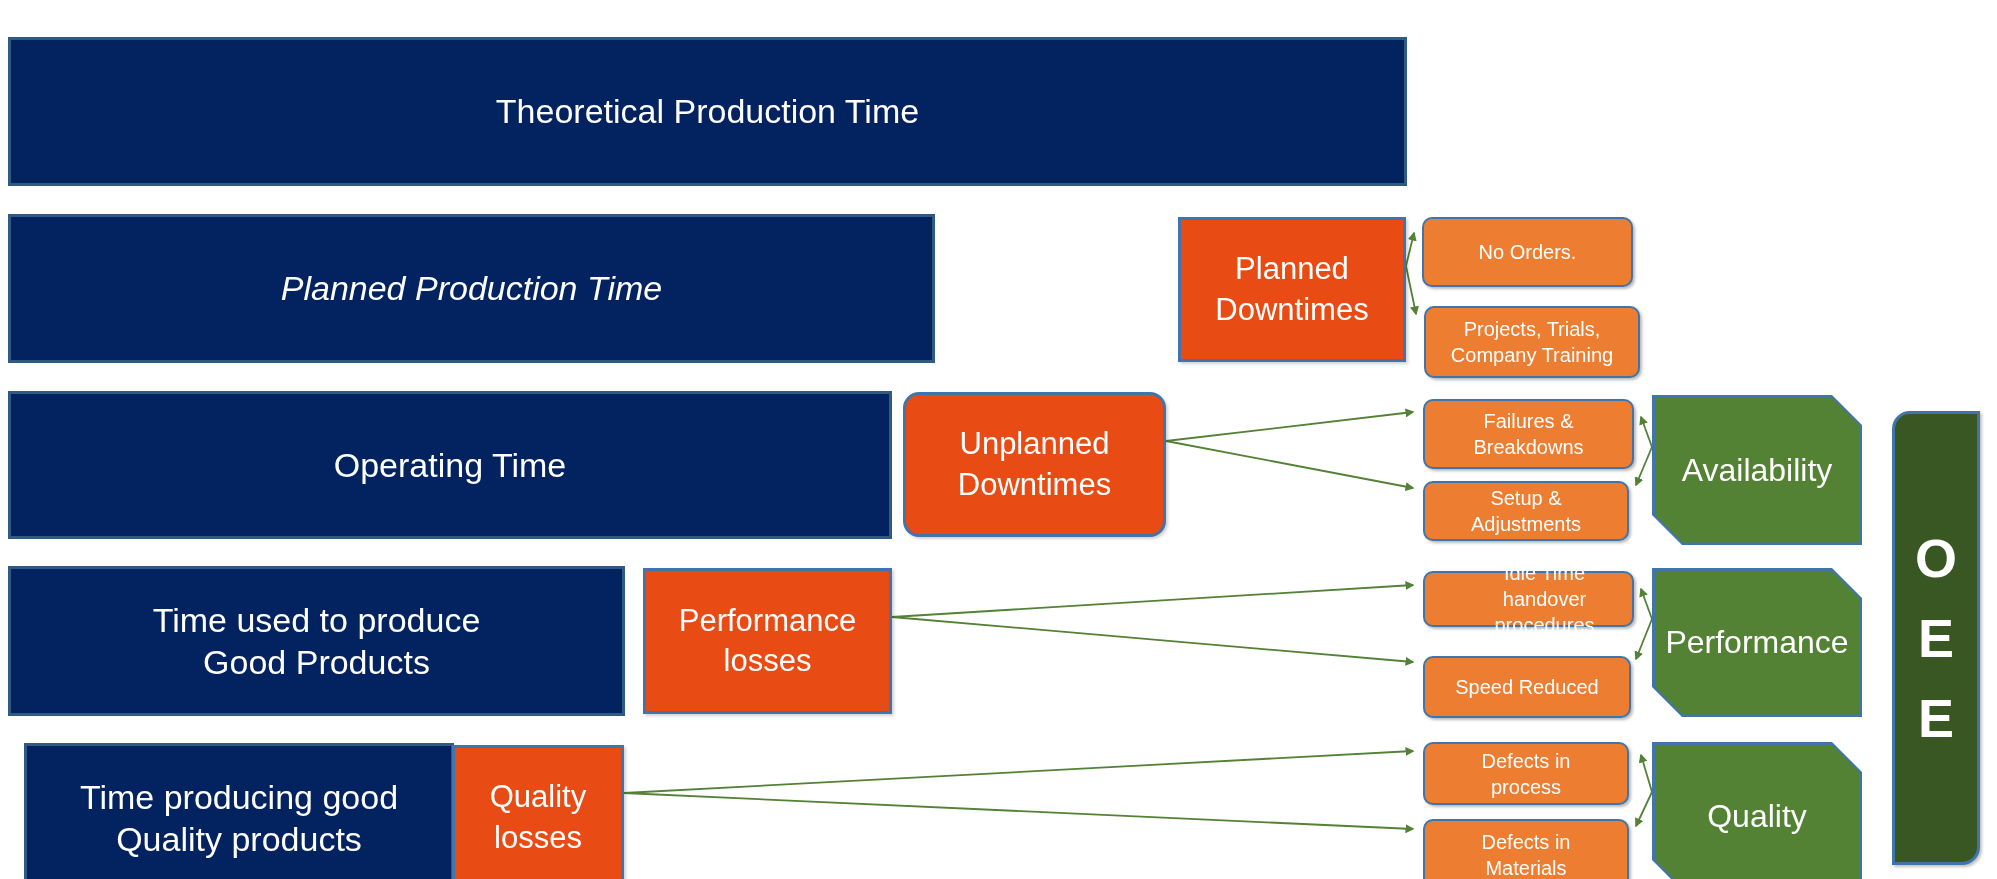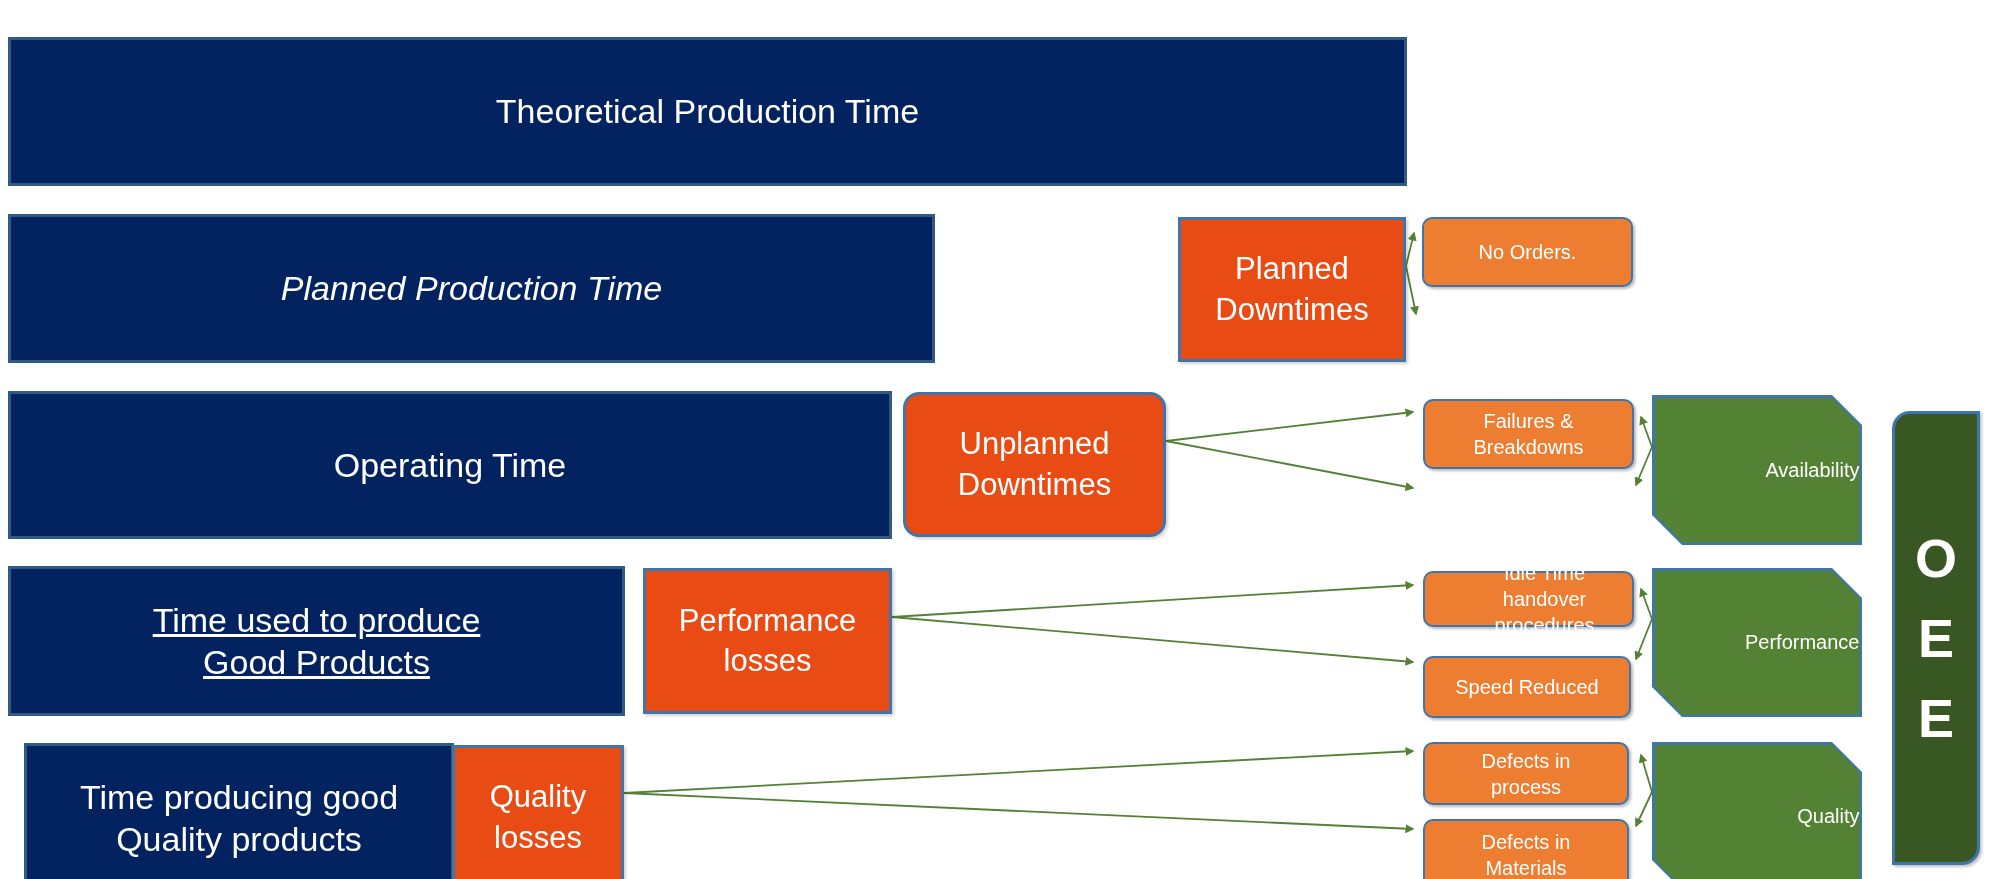--- a/index.html
+++ b/index.html
@@ -32,22 +32,22 @@
   }
   .metric-outer{
     background:var(--steel-blue);
     clip-path:polygon(0 0,calc(100% - 30px) 0,100% 30px,100% 100%,30px 100%,0 calc(100% - 30px));
     filter:drop-shadow(2px 2px 2px rgba(0,0,0,0.25));
   }
   .metric-inner{
     position:absolute;left:2.5px;top:2.5px;right:2.5px;bottom:2.5px;
     background:var(--metric-green);
     clip-path:polygon(0 0,calc(100% - 28px) 0,100% 28px,100% 100%,28px 100%,0 calc(100% - 28px));
-    display:flex;align-items:center;justify-content:flex-end;
-    color:var(--text-white);font-size:20px;font-weight:500;
+    display:flex;align-items:center;justify-content:center;
+    color:var(--text-white);font-size:32px;font-weight:500;
   }
   .oee{
     background:var(--oee-green);border:3px solid var(--steel-blue);
     border-radius:18px 0 18px 0;flex-direction:column;gap:26px;
     color:var(--text-white);font-size:54px;font-weight:bold;line-height:1;
     box-shadow:2px 2px 3px rgba(0,0,0,0.25);
   }
   .arrows{position:absolute;left:0;top:0;width:1997px;height:879px;pointer-events:none;}
   .arrows line{stroke:var(--arrow-green);stroke-width:1.8;}
 </style>
@@ -93,39 +93,47 @@
   <div class="abs bar" style="left:8px;top:191px;width:927px;height:149px;font-style:italic;">
     <span data-bind="rows.1.bar">Planned Production Time</span>
   </div>
   <div class="abs loss" style="left:1178px;top:194px;width:228px;height:145px;">
     <span data-bind="rows.1.loss">Planned
 Downtimes</span>
   </div>
   <div class="abs cause" style="left:1422px;top:194px;width:211px;height:70px;">
     <span data-bind="rows.1.causes.0">No Orders.</span>
   </div>
+  <div class="abs cause" style="left:1424px;top:283px;width:216px;height:72px;">
+    <span data-bind="rows.1.causes.1">Projects, Trials,
+Company Training</span>
+  </div>
 
   <div class="abs bar" style="left:8px;top:368px;width:884px;height:148px;">
     <span data-bind="rows.2.bar">Operating Time</span>
   </div>
   <div class="abs loss" style="left:903px;top:369px;width:263px;height:145px;border-radius:16px;">
     <span data-bind="rows.2.loss">Unplanned
 Downtimes</span>
   </div>
   <div class="abs cause" style="left:1423px;top:376px;width:211px;height:70px;">
     <span data-bind="rows.2.causes.0">Failures &amp;
 Breakdowns</span>
   </div>
+  <div class="abs cause" style="left:1423px;top:458px;width:206px;height:60px;">
+    <span data-bind="rows.2.causes.1">Setup &amp;
+Adjustments</span>
+  </div>
   <div class="abs metric-outer" style="left:1652px;top:372px;width:210px;height:150px;">
     <div class="metric-inner">
       <span data-bind="rows.2.metric">Availability</span>
     </div>
   </div>
 
-  <div class="abs bar" style="left:8px;top:543px;width:617px;height:150px;text-decoration:underline;">
+  <div class="abs bar" style="left:8px;top:543px;width:617px;height:150px;">
     <span data-bind="rows.3.bar">Time used to produce
 Good Products</span>
   </div>
   <div class="abs loss" style="left:643px;top:545px;width:249px;height:146px;">
     <span data-bind="rows.3.loss">Performance
 losses</span>
   </div>
   <div class="abs cause" style="left:1423px;top:548px;width:211px;height:56px;padding-left:40px;">
     <span data-bind="rows.3.causes.0">Idle Time handover
 procedures</span>

